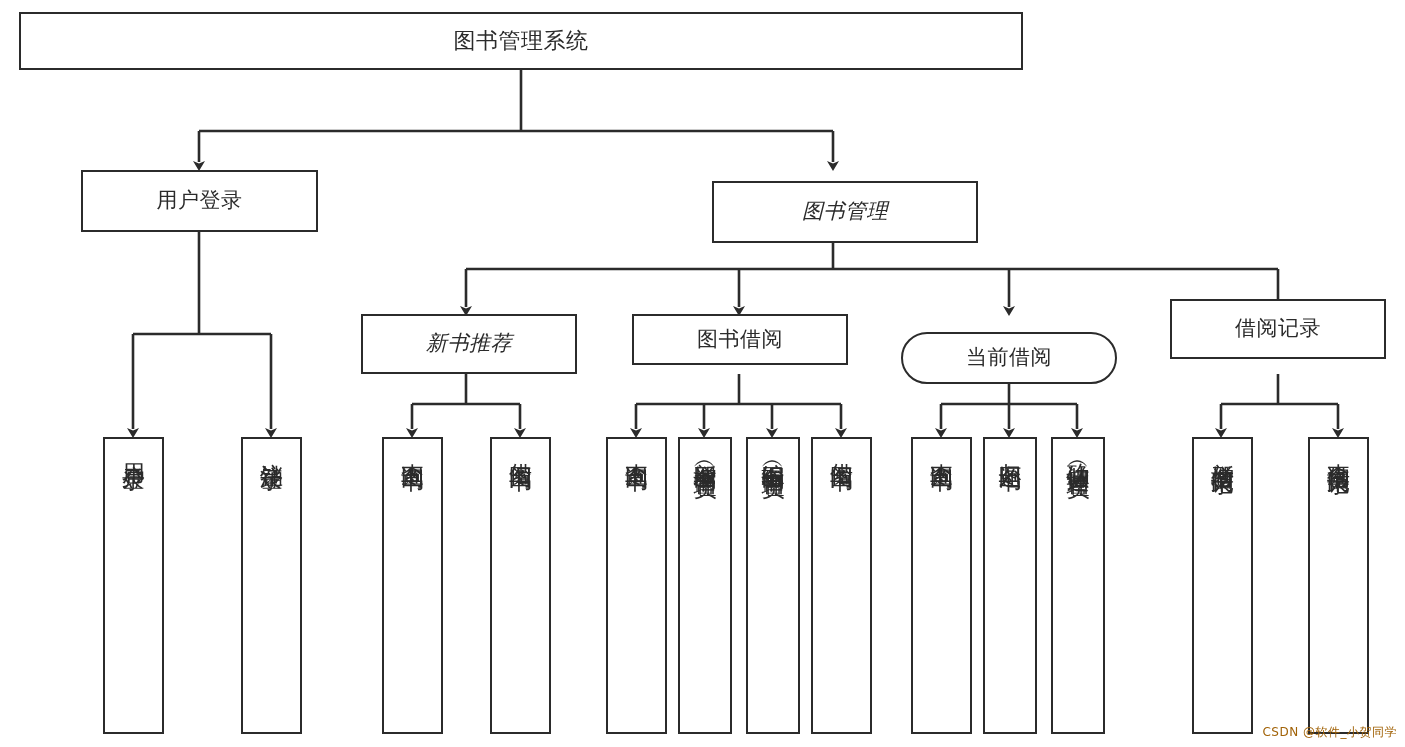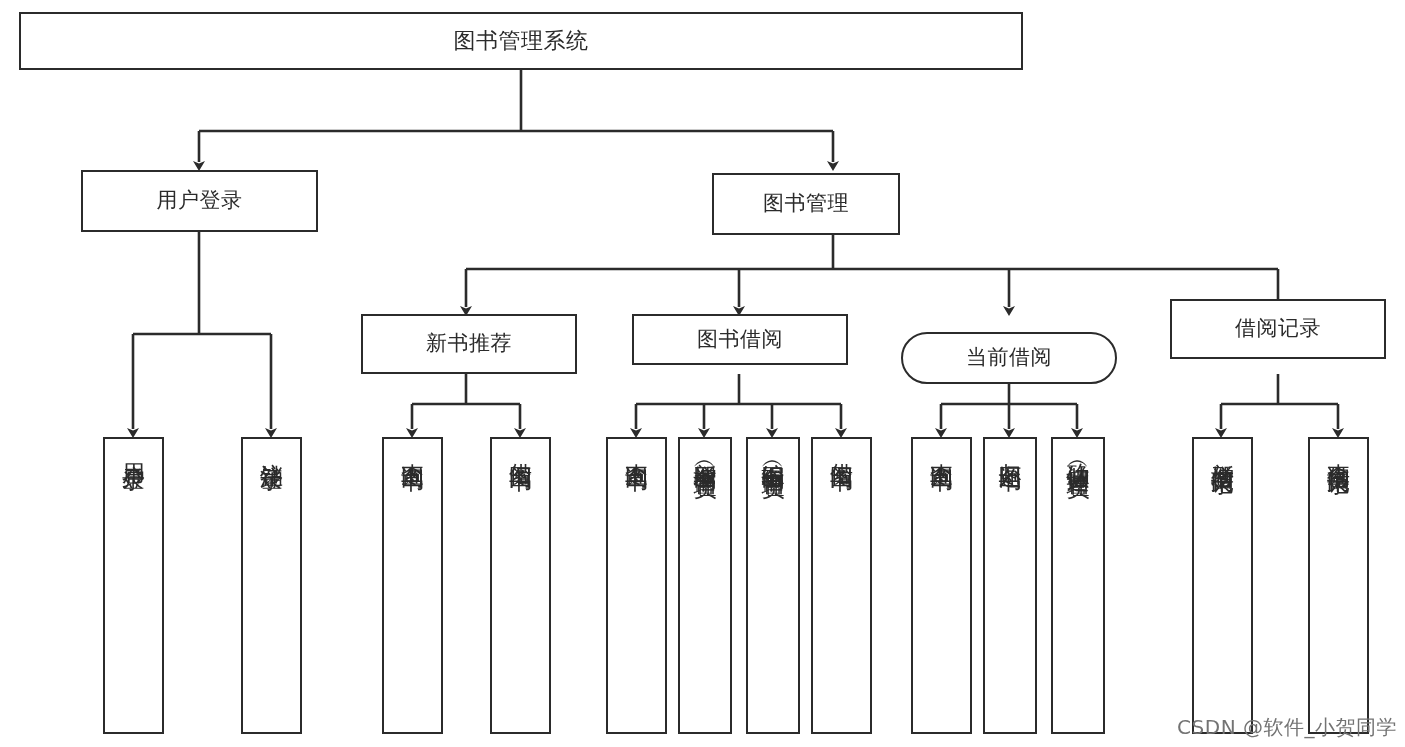--- a/index.html
+++ b/index.html
@@ -62,22 +62,22 @@
     letter-spacing: 2px;
     white-space: nowrap;
   }
   .node.v.tall .lbl {
     font-size: 23px;
   }
   #watermark {
     position: absolute;
     right: 8px;
     bottom: 6px;
-    font-size: 20px;
-    color: #737373;
+    font-size: 12px;
+    color: #a16207;
     letter-spacing: 0.5px;
     white-space: nowrap;
     font-family: "DejaVu Sans", "Liberation Sans", sans-serif;
   }
 </style>
 </head>
 <body>
 
 <div id="canvas">
 
@@ -134,25 +134,25 @@
     </g>
   </svg>
 
   <div class="node h root" style="left:19px; top:12px; width:1004px; height:58px;">
     <span class="lbl">图书管理系统</span>
   </div>
 
   <div class="node h" style="left:81px; top:170px; width:237px; height:62px;">
     <span class="lbl">用户登录</span>
   </div>
-  <div class="node h" style="left:712px; top:173px; width:188px; height:62px;">
+  <div class="node h" style="left:712px; top:181px; width:266px; height:62px;font-style:italic;">
     <span class="lbl">图书管理</span>
   </div>
 
-  <div class="node h" style="left:361px; top:314px; width:216px; height:60px;">
+  <div class="node h" style="left:361px; top:314px; width:216px; height:60px;font-style:italic;">
     <span class="lbl">新书推荐</span>
   </div>
   <div class="node h" style="left:632px; top:314px; width:216px; height:51px;">
     <span class="lbl">图书借阅</span>
   </div>
   <div class="node h" style="left:901px; top:332px; width:216px; height:52px;border-radius:30px;">
     <span class="lbl">当前借阅</span>
   </div>
   <div class="node h" style="left:1170px; top:299px; width:216px; height:60px;">
     <span class="lbl">借阅记录</span>

